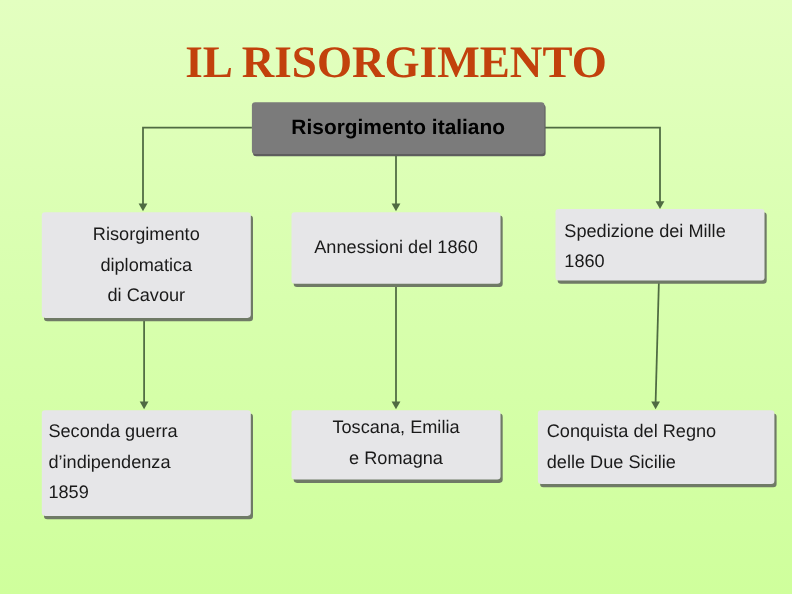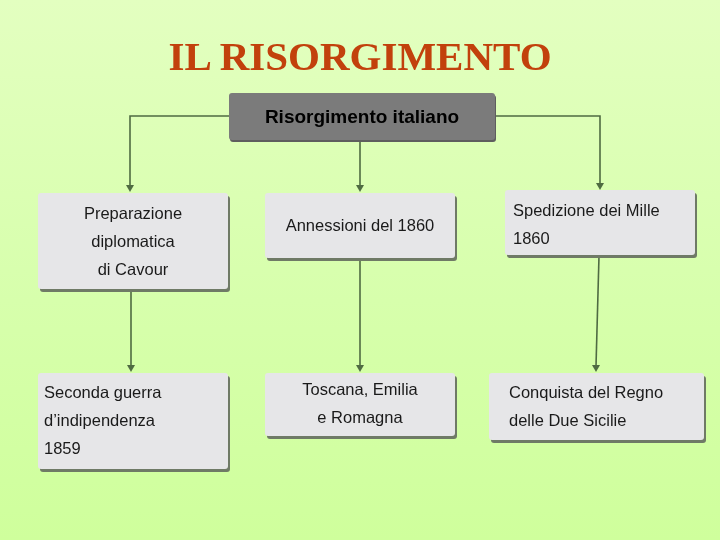--- a/index.html
+++ b/index.html
@@ -28,21 +28,21 @@
     box-sizing: border-box;
   }
   .box .line { display: block; white-space: nowrap; }
   .center { text-align: center; }
   .left { text-align: left; }
   #box-a { left: 38px; top: 193px; width: 190px; height: 96px; padding-top: 6px; }
   #box-b { left: 265px; top: 193px; width: 190px; height: 65px; padding-top: 18px; }
   #box-c { left: 505px; top: 190px; width: 190px; height: 65px; padding: 6px 0 0 8px; }
   #box-d { left: 38px; top: 373px; width: 190px; height: 96px; padding: 5px 0 0 6px; }
   #box-e { left: 265px; top: 373px; width: 190px; height: 63px; padding-top: 2px; }
-  #box-f { left: 489px; top: 373px; width: 215px; height: 67px; padding: 5px 0 0 20px; }
+  #box-f { left: 489px; top: 373px; width: 215px; height: 67px; padding: 5px 0 0 8px; }
 </style>
 </head>
 <body>
 
 <h1 class="title">IL RISORGIMENTO</h1>
 
 <svg class="connectors" width="720" height="540">
   <defs>
     <marker id="arrow" markerWidth="8" markerHeight="8" refX="4" refY="6" orient="auto" markerUnits="userSpaceOnUse">
       <path d="M0,0 L8,0 L4,7 Z" transform="translate(0,0)" fill="#4f6b42"></path>
@@ -68,21 +68,21 @@
     <path d="M356,365 L364,365 L360,372 Z"></path>
     <path d="M592,365 L600,365 L596,372 Z"></path>
   </g>
 </svg>
 
 <div class="root">
   <span>Risorgimento italiano</span>
 </div>
 
 <div class="box center" id="box-a">
-  <span class="line">Preparazione</span>
+  <span class="line">Risorgimento</span>
   <span class="line">diplomatica</span>
   <span class="line">di Cavour</span>
 </div>
 
 <div class="box center" id="box-b">
   <span class="line">Annessioni del 1860</span>
 </div>
 
 <div class="box left" id="box-c">
   <span class="line">Spedizione dei Mille</span>

